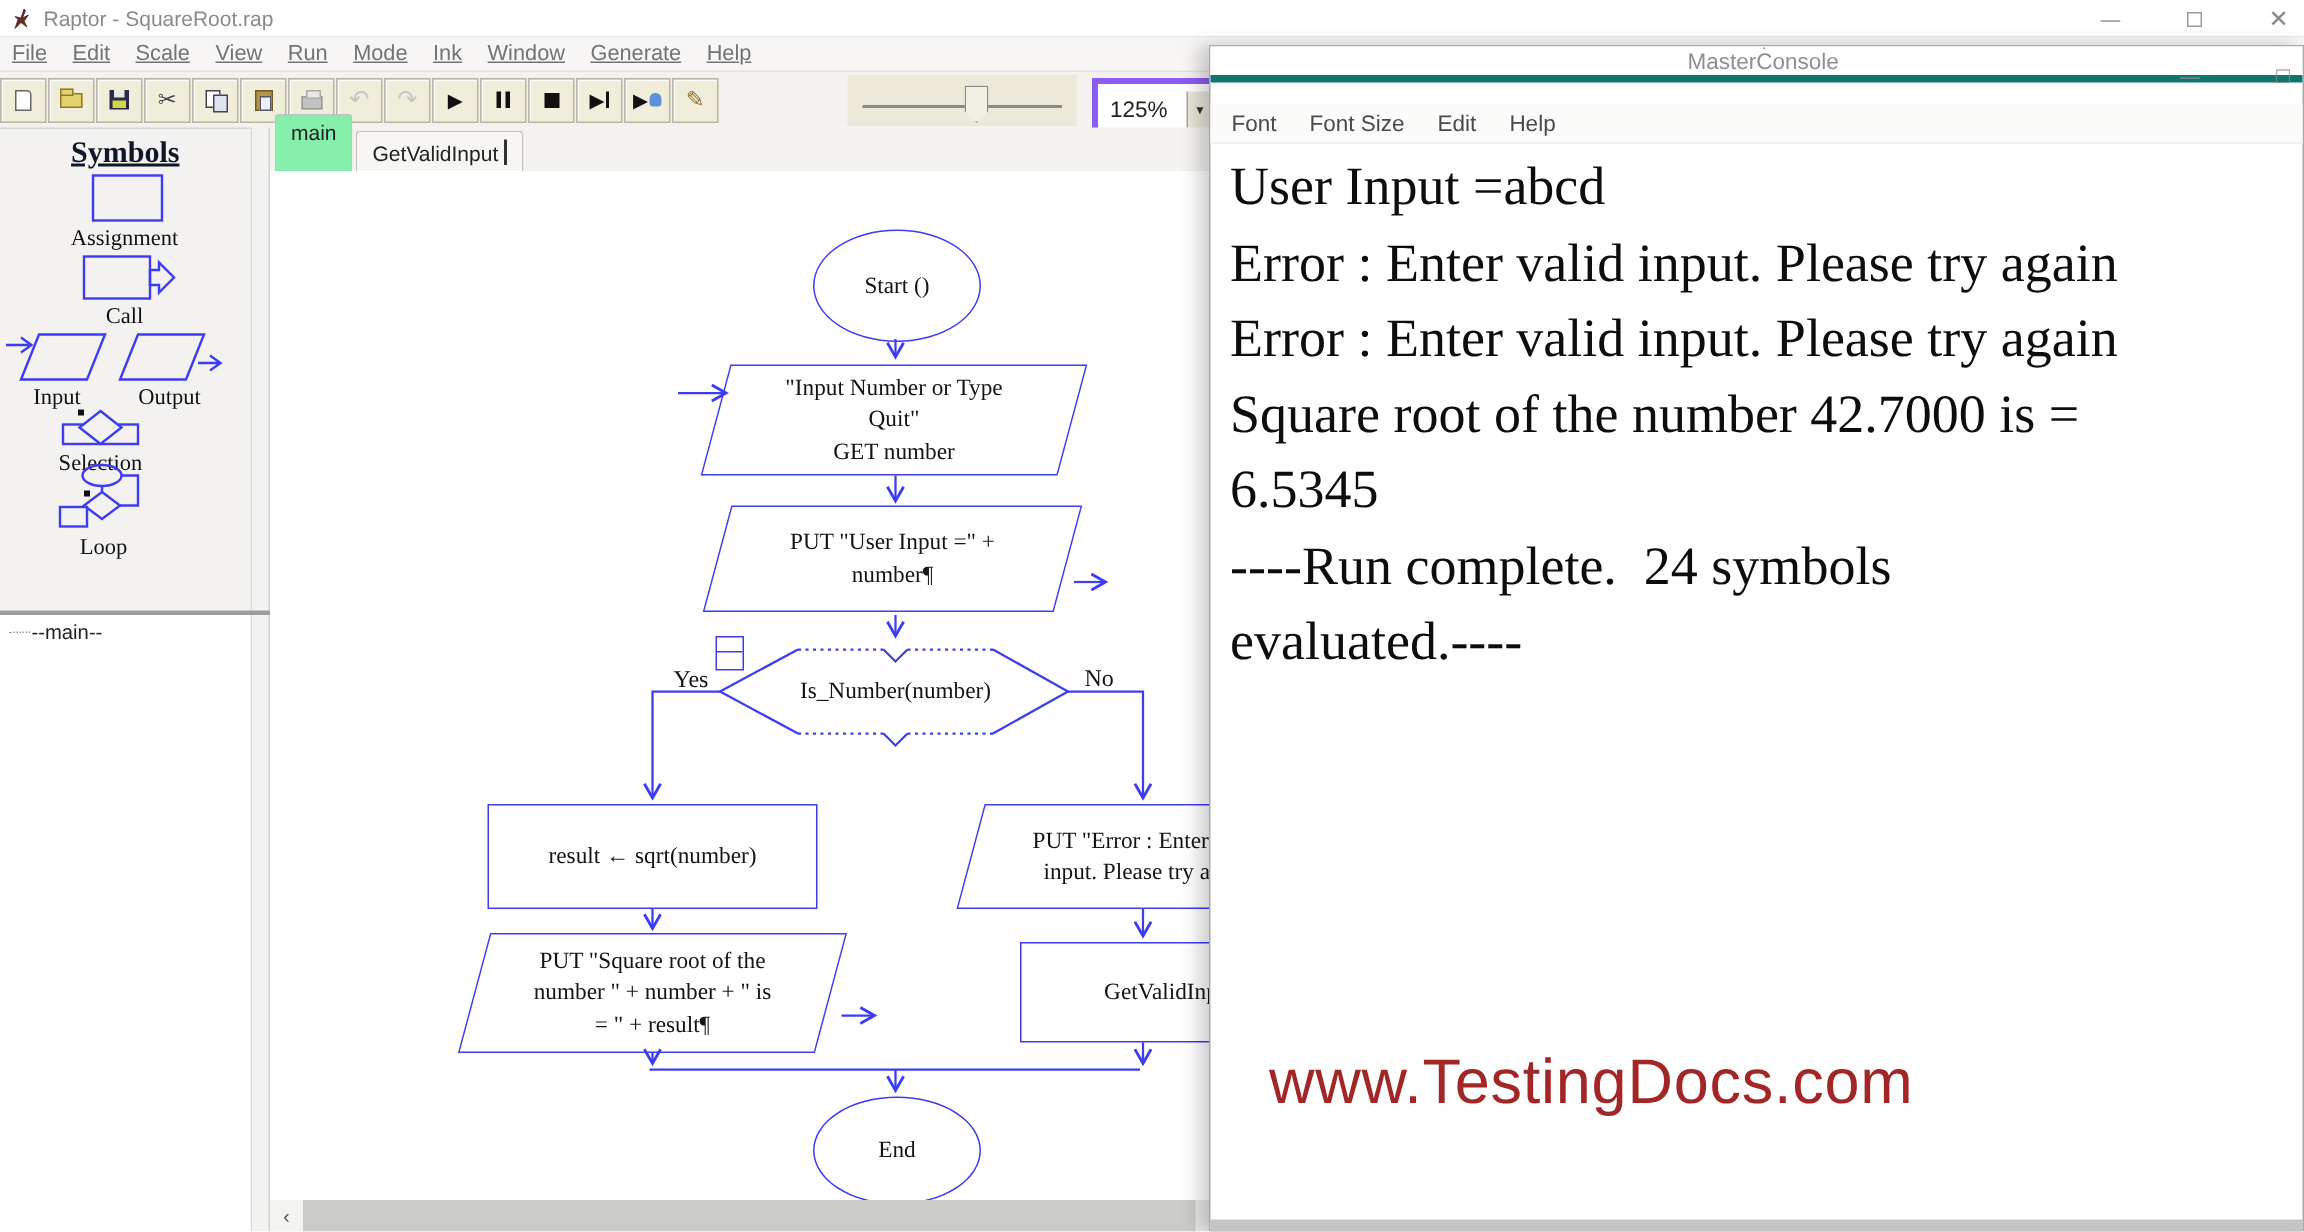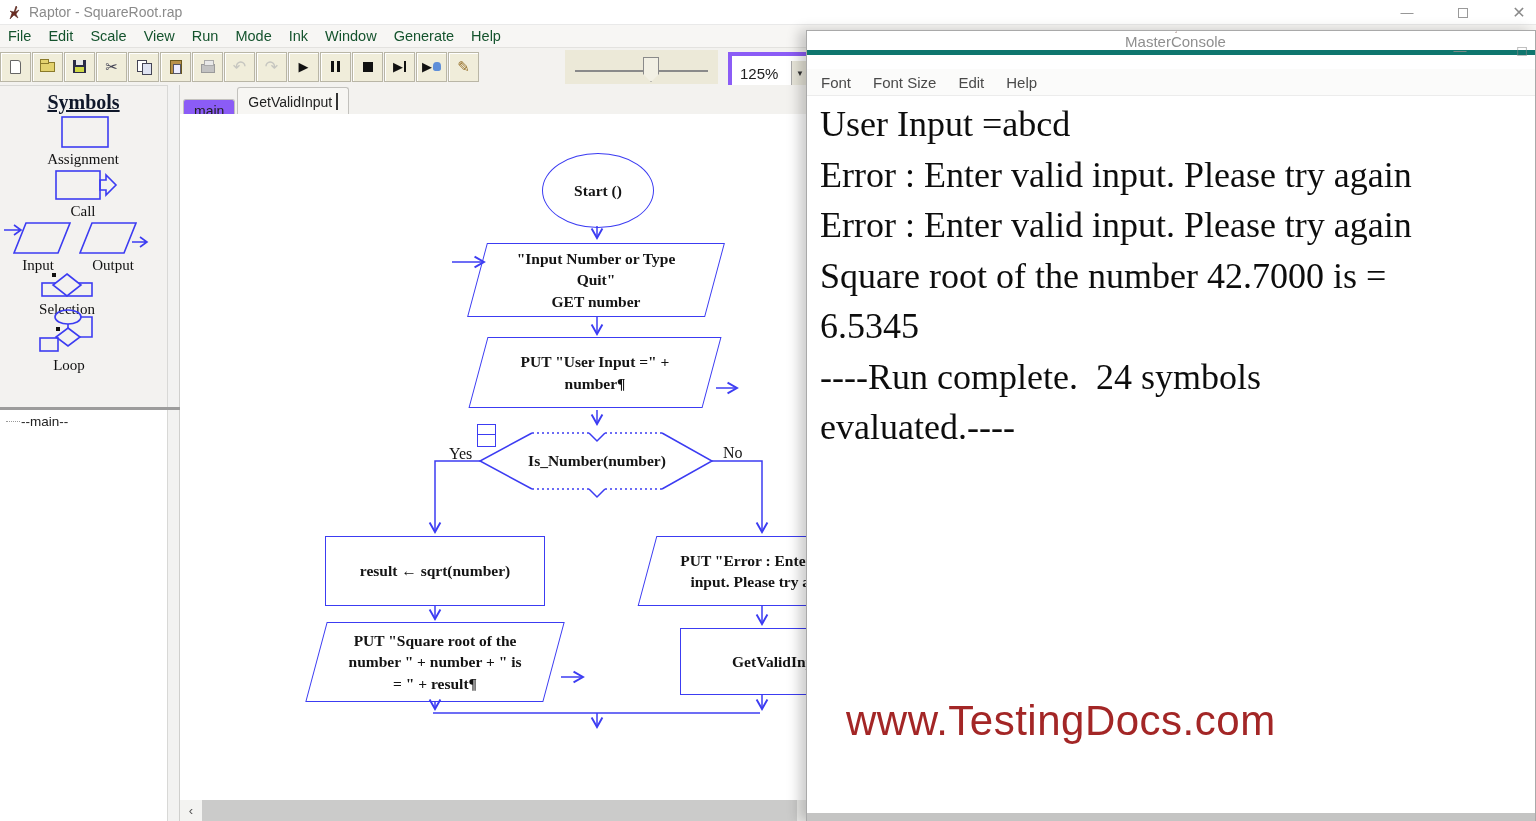--- a/index.html
+++ b/index.html
@@ -10,21 +10,21 @@
   }
   
   .titlebar { position:absolute; left:0; top:0; width:1536px; height:25px; background:#ffffff; border-bottom:1px solid #e9e9e9; display:flex; align-items:center; }
   .titlebar .app-icon { margin-left:7px; }
   .titlebar .title-text { margin-left:8px; font-size:14px; color:#8a8a8a; }
   .win-btns { position:absolute; right:6px; top:0; height:25px; display:flex; align-items:center; gap:34px; color:#8a8a8a; }
   .win-btn { width:22px; height:20px; display:flex; align-items:center; justify-content:center; font-size:13px; }
   .restore-glyph { width:10px; height:10px; border:1px solid #9a9a9a; position:relative; background:#fff; }
   .restore-glyph::before { content:""; position:absolute; left:2px; top:-4px; width:10px; height:10px; border:1px solid #9a9a9a; z-index:-1; }
   .menubar { position:absolute; left:0; top:25px; width:1536px; height:23px; background:#f7f6f4; border-bottom:1px solid #e3e2df; display:flex; align-items:center; gap:17px; padding-left:8px; }
-  .menu-item { font-size:14.5px; color:#14532d; }
+  .menu-item { font-size:14.5px; color:#737373;text-decoration:underline; }
   .toolbar { position:absolute; left:0; top:48px; width:1536px; height:37px; background:#f3f2ef; display:flex; align-items:center; }
   .tb-btn { width:31px; height:30px; margin-right:1px; background:#f0edda; border:1px solid #b9b6a6; box-shadow:inset 1px 1px 0 #ffffff; display:flex; align-items:center; justify-content:center; position:relative; }
   .glyph { font-size:13px; line-height:1; color:#223; }
   .icon-page { width:11px; height:14px; background:#fff; border:1px solid #666; border-radius:0 3px 0 0; }
   .icon-folder { width:15px; height:10px; background:#e3d26e; border:1px solid #8a7a2a; position:relative; }
   .icon-folder::before { content:""; position:absolute; left:-1px; top:-4px; width:7px; height:3px; background:#e3d26e; border:1px solid #8a7a2a; }
   .icon-save { width:13px; height:13px; background:#2b2b46; position:relative; }
   .icon-save::before { content:""; position:absolute; left:3px; top:0; width:7px; height:5px; background:#e8e8e8; }
   .icon-save::after { content:""; position:absolute; left:2px; bottom:1px; width:9px; height:5px; background:#cfd848; }
   .icon-copy { width:14px; height:14px; position:relative; }
@@ -53,25 +53,25 @@
   .sym-item { position:absolute; display:flex; flex-direction:column; align-items:center; }
   .sym-label { font-family:"Liberation Serif",serif; font-size:15px; color:#111; margin-top:1px; }
   .sym-svg { stroke:#3c3cf2; fill:none; stroke-width:1.6; }
   .divider { position:absolute; left:0; top:407px; width:180px; height:3px; background:#9c9c9c; }
   .tree-panel { position:absolute; left:0; top:410px; width:167px; height:411px; background:#ffffff; }
   .tree-row { display:flex; align-items:center; margin:4px 0 0 6px; }
   .tree-dots { width:14px; border-top:1px dotted #9a9a9a; margin-right:1px; }
   .tree-label { font-size:13.5px; color:#222; }
   
   .tab-row { position:absolute; left:180px; top:85px; width:1356px; height:29px; background:#f3f2ef; display:flex; align-items:flex-end; padding-left:3px; }
-  .tab { font-size:14px; color:#222; padding:3px 10px 4px 10px; border:1px solid #c2c1bd; border-bottom:none; border-radius:3px 3px 0 0; background:#8b5cf6; margin-right:2px; height:15px; }
+  .tab { font-size:14px; color:#222; padding:3px 10px 4px 10px; border:1px solid #c2c1bd; border-bottom:none; border-radius:3px 3px 0 0; background:#86efac; margin-right:2px; height:38px; }
   .tab.active { background:#f7f6f3; height:27px; padding-top:5px; display:flex; align-items:center; }
   .tab-cursor { display:inline-block; width:1.5px; height:17px; background:#333; margin-left:4px; }
   .canvas { position:absolute; left:180px; top:114px; width:1356px; height:686px; background:#ffffff; overflow:hidden; }
-  .flow-shape { position:absolute;font-weight:bold; }
+  .flow-shape { position:absolute; }
   .shape-border { position:absolute; inset:0; border:1.5px solid #3c3cf2; }
   .para .shape-border { transform:skewX(-15deg); }
   .oval .shape-border { border-radius:50%; }
   .shape-text { position:absolute; inset:0; display:flex; align-items:center; justify-content:center; font-family:"Liberation Serif",serif; font-size:15.5px; line-height:1.38; color:#141414; white-space:pre-line; text-align:center; }
   .flow-label { position:absolute; font-family:"Liberation Serif",serif; font-size:16px; color:#141414; }
   .expand-box { position:absolute; width:19px; height:23px; border:1.5px solid #3c3cf2; background:#fff; }
   .expand-box::before { content:""; position:absolute; left:0; right:0; top:9px; border-top:1.5px solid #3c3cf2; }
   .hscrollbar { position:absolute; left:180px; top:800px; width:626px; height:21px; background:#e9e9e7; display:flex; }
   .scroll-left-btn { width:22px; height:21px; display:flex; align-items:center; justify-content:center; color:#555; font-size:13px; background:#f3f3f1; }
   .scroll-thumb { position:absolute; left:22px; top:0; width:595px; height:21px; background:#cbcbca; }
@@ -322,20 +322,24 @@
     <div class="shape-border"></div>
     <div class="shape-text">PUT "Error : Enter valid
 input. Please try again</div>
   </div>
 
   <div class="flow-shape" style="left:500px; top:514px; width:200px; height:67px;">
     <div class="shape-border"></div>
     <div class="shape-text">GetValidInput</div>
   </div>
 
+  <div class="flow-shape oval" style="left:362px; top:617px; width:112px; height:72px;">
+    <div class="shape-border"></div>
+    <div class="shape-text">End</div>
+  </div>
 </div>
 
 <div class="hscrollbar">
   <div class="scroll-left-btn">
       <span>‹</span>
     </div>
   <div class="scroll-thumb"></div>
 </div>
 
 <div class="console-win">

